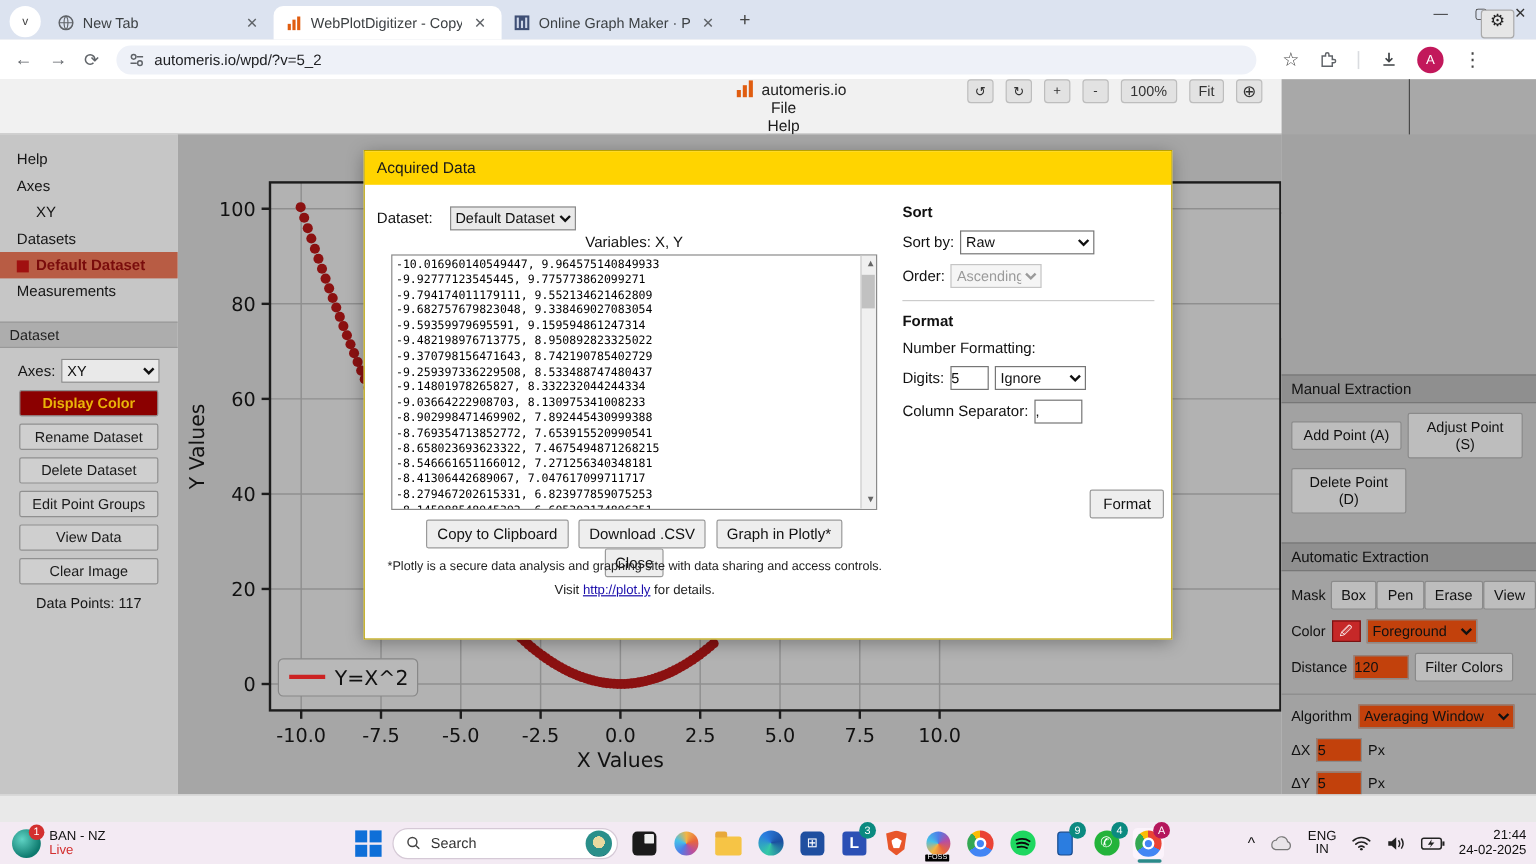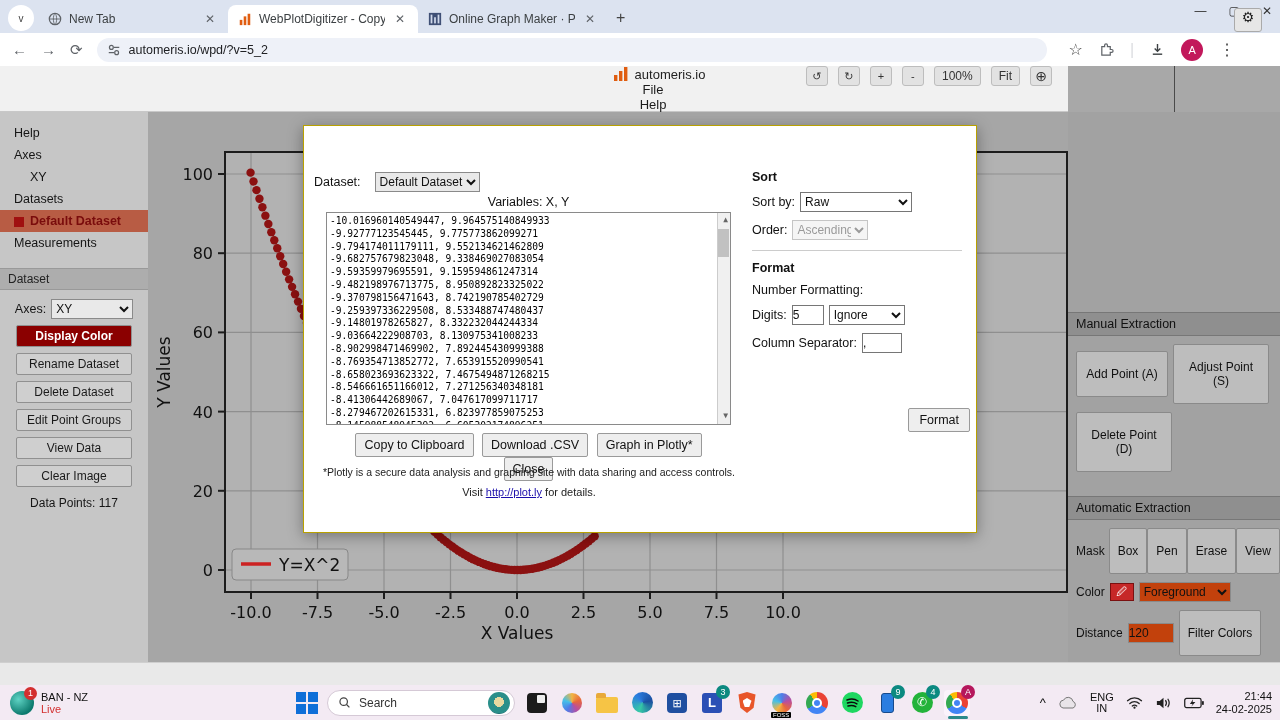--- a/index.html
+++ b/index.html
@@ -41,26 +41,26 @@
 
   
   .treeitem { padding:4px 0 4px 14px; }
   .treeitem.indent1 { padding-left:30px; }
   #ds-selected { background:#b85c44; color:#7a0c0c; font-weight:bold; padding:4px 0 4px 30px; position:relative; }
   #ds-selected .sq { position:absolute; left:14px; top:7px; width:10px; height:10px; background:#a01010; }
   .sectionbar { background:#adadad; border-top:1px solid #999; border-bottom:1px solid #999; padding:3px 8px; font-size:12px; color:#222; margin-top:14px; }
   .siderow { display:flex; align-items:center; justify-content:center; gap:5px; margin-top:9px; }
   select, input[type=text] { font-family:"Liberation Sans",sans-serif; font-size:12px; border:1px solid #8a8a8a; background:#e9e9e9; color:#111; height:20px; }
   .sbtn { display:block; width:116px; margin:6px auto 0; height:22px; line-height:20px; text-align:center; background:#cfcfcf; border:1px solid #909090; border-radius:2px; font-size:12px; color:#1a1a1a; }
-  #displaycolor { background:#8b0000; color:#ffffff; font-weight:bold;text-align:center; }
+  #displaycolor { background:#8b0000; color:#eab308; font-weight:bold;text-align:center; }
   #datapoints { text-align:center; margin-top:9px; font-size:12px; }
 
   
   .rp-section { background:#8f8f8f; border-top:1px solid #777; border-bottom:1px solid #777; padding:4px 8px; font-size:12.5px; margin-top:10px; color:#111; }
-  .rp-btn { display:inline-block; background:#bdbdbd; border:1px solid #8a8a8a; border-radius:2px; font-size:12px; padding:15px 8px; color:#111; }
+  .rp-btn { display:inline-block; background:#bdbdbd; border:1px solid #8a8a8a; border-radius:2px; font-size:12px; padding:4px 8px; color:#111; }
   .rp-row { display:flex; align-items:center; gap:5px; padding:0 8px; margin-top:8px; }
   .rp-row select, .rp-row input { background:#c2410c; }
   #colorbtn { width:24px; height:18px; background:#c62828; border:1px solid #7a1010; color:#fff; font-size:10px; text-align:center; }
   .rp-divider { border-top:1px solid #8a8a8a; margin:10px 0 0; }
 
   
   #dialog { position:absolute; left:303px; top:125px; width:674px; height:408px; background:#fff; border:1px solid #b9a100; box-shadow:0 3px 14px rgba(0,0,0,.35); z-index:50; }
   #dialog-header { background:#ffd400; height:28px; line-height:28px; padding-left:10px; font-size:13px; color:#1a1a1a; }
   #dlg-dataset { position:absolute; left:10px; top:46px; display:flex; align-items:center; gap:14px; font-size:12.5px; color:#111; }
   #dlg-vars { position:absolute; left:22px; top:69px; width:405px; text-align:center; font-size:12.5px; color:#111; }
@@ -473,20 +473,21 @@
     <span>ΔY</span>
     <input type="text" style="width: 38px;" value="5">
     <span>Px</span>
   </div>
   <div class="rp-row">
     <span class="rp-btn">Run</span>
   </div>
 </div>
 
 <div id="dialog">
+  <div id="dialog-header">Acquired Data</div>
   <div id="dlg-dataset">
     <span>Dataset:</span>
     <select><option>Default Dataset</option></select>
   </div>
   <div id="dlg-vars">Variables: X, Y</div>
   <div id="dataarea"><span id="datatext">-10.016960140549447, 9.964575140849933
 -9.92777123545445, 9.775773862099271
 -9.794174011179111, 9.552134621462809
 -9.682757679823048, 9.338469027083054
 -9.59359979695591, 9.159594861247314

